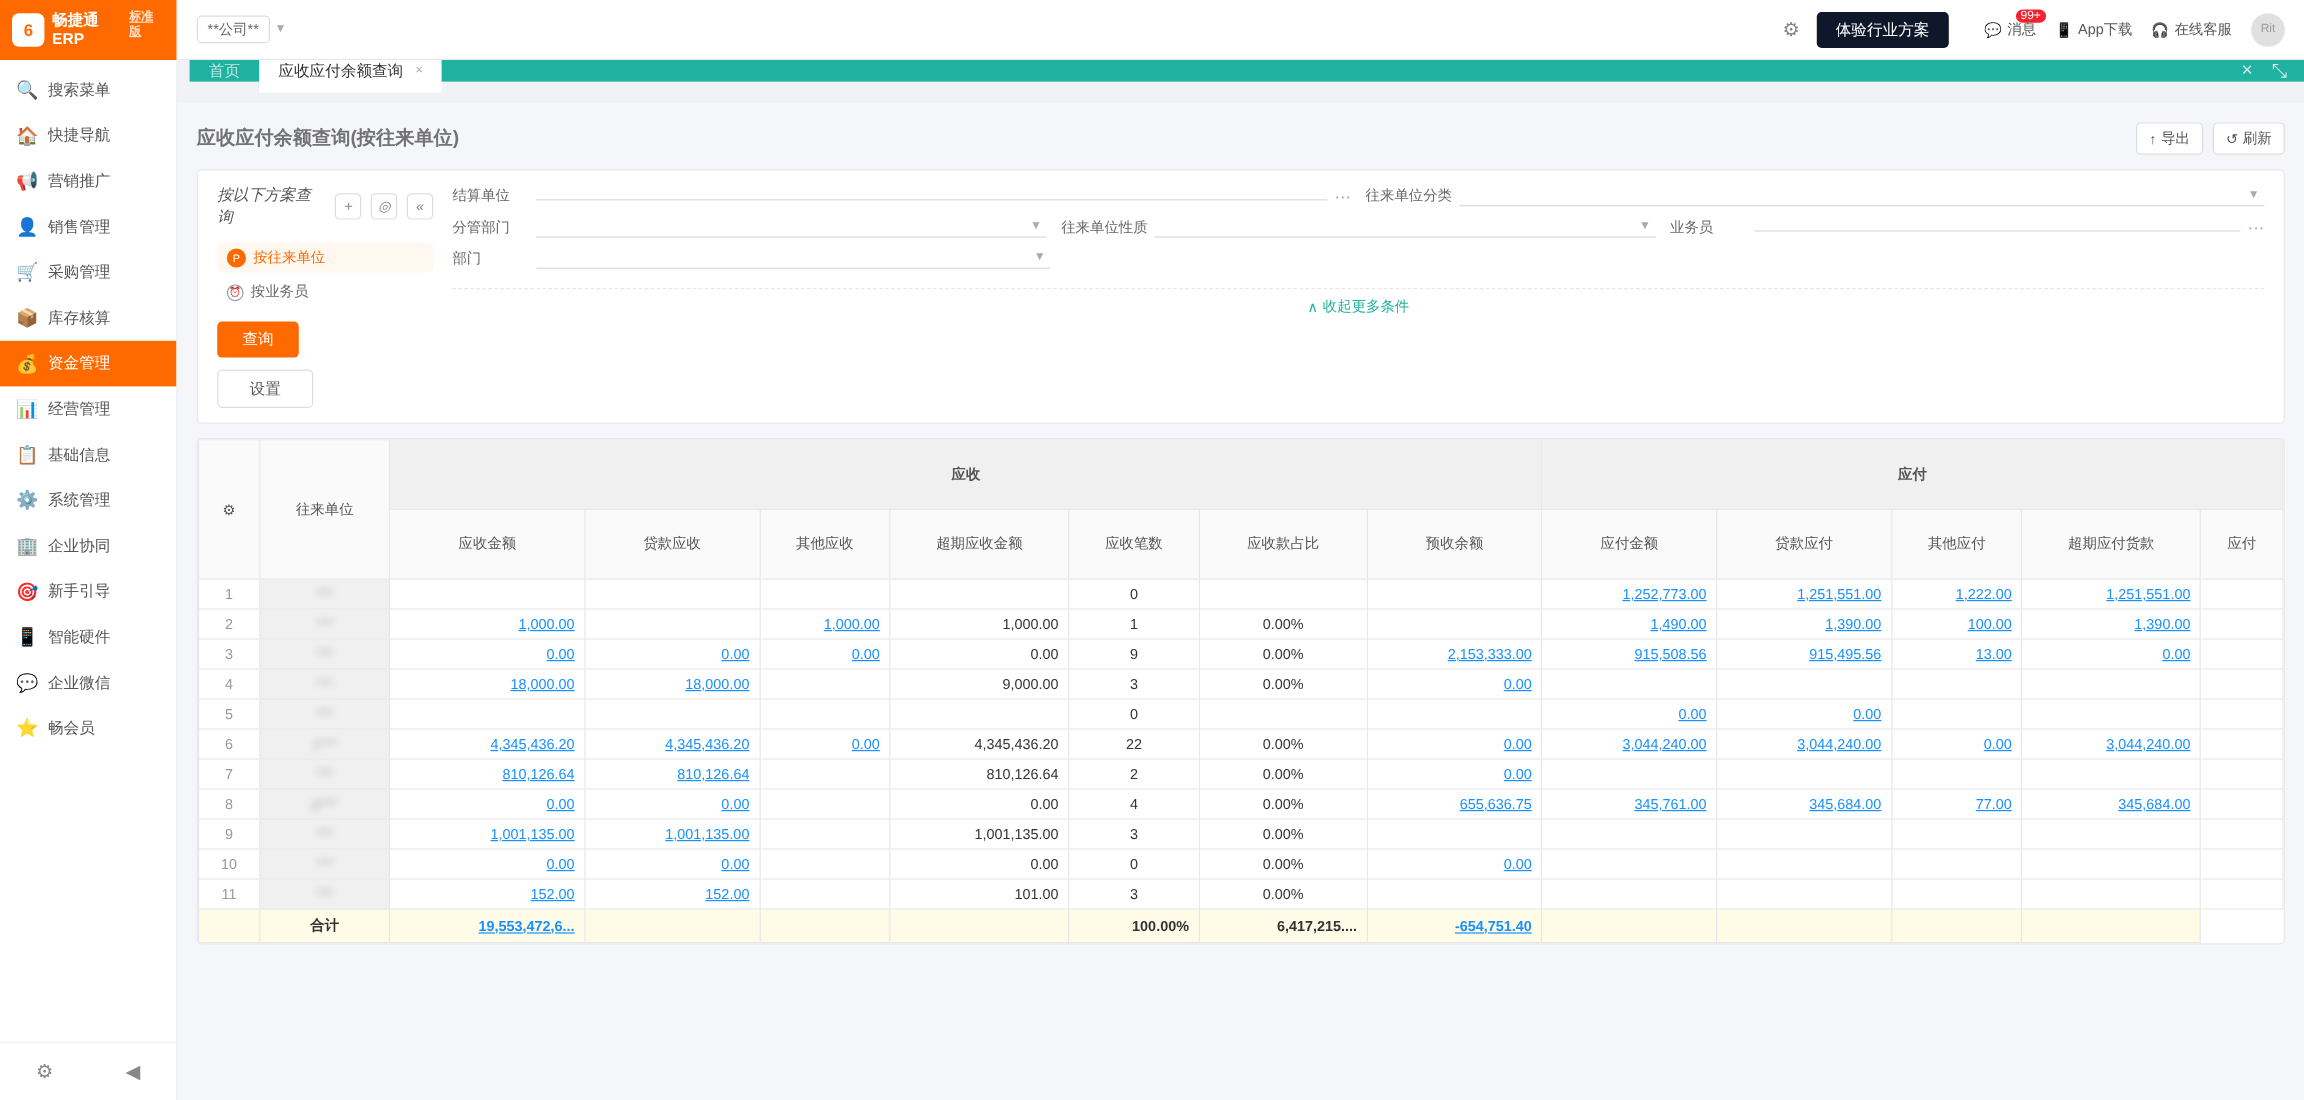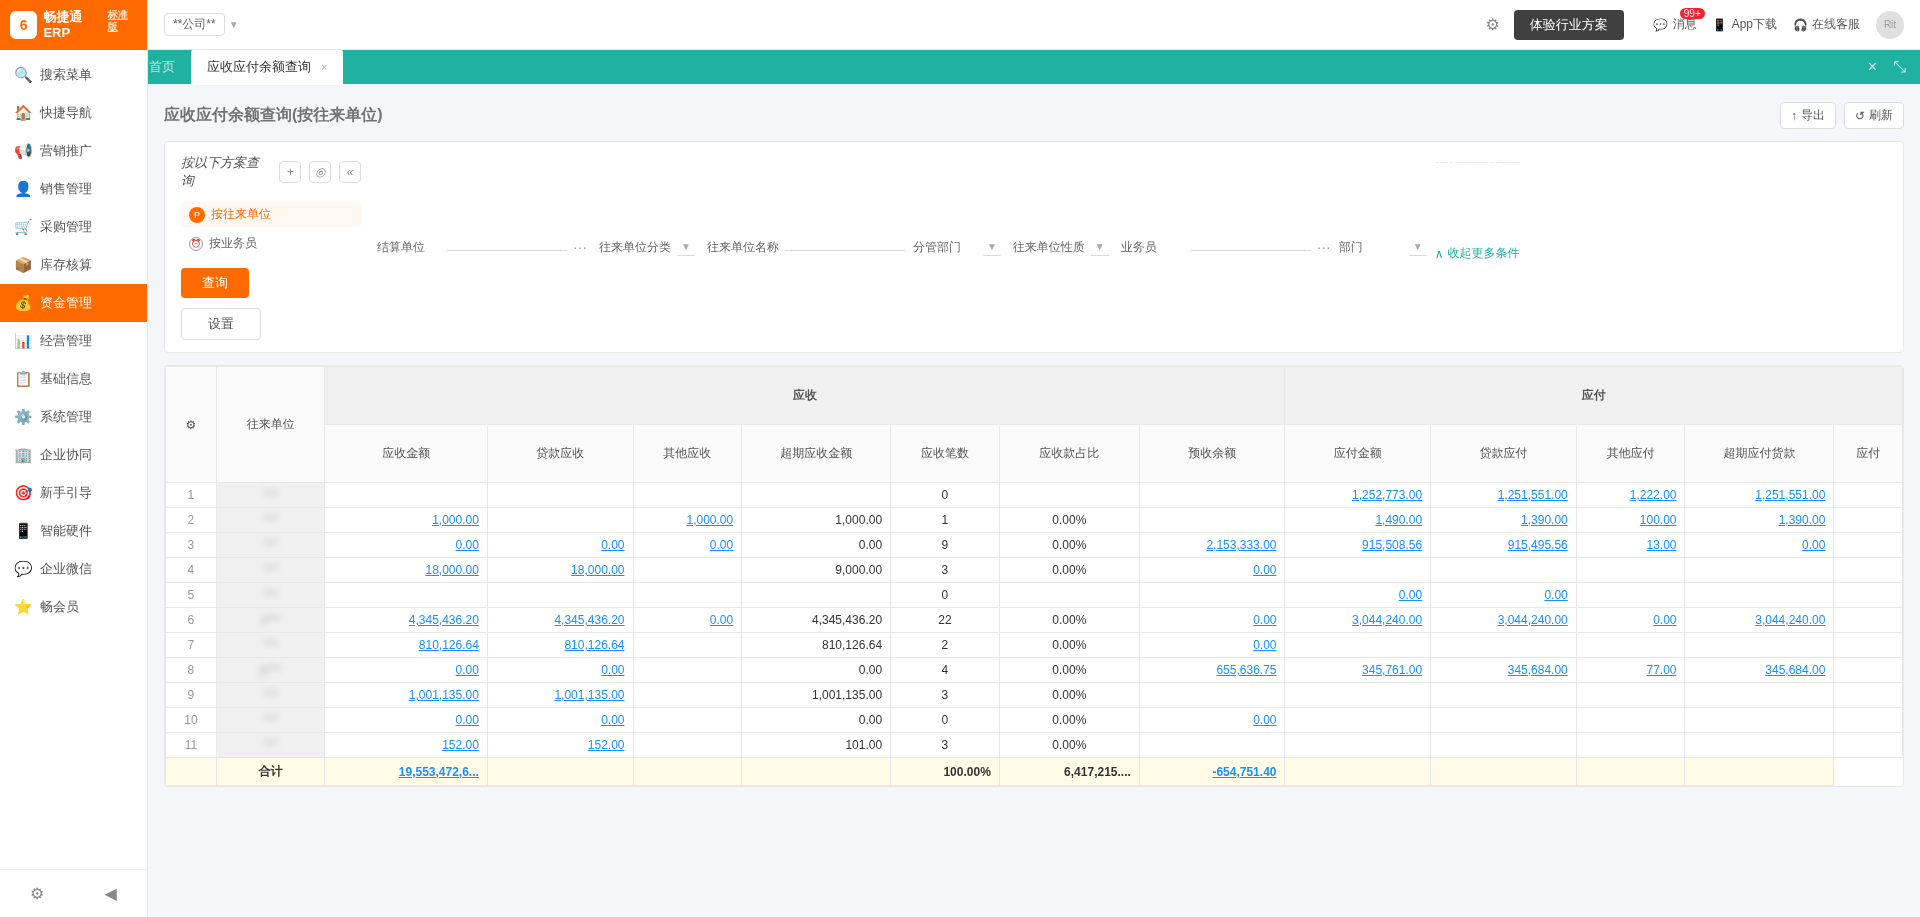--- a/index.html
+++ b/index.html
@@ -40,34 +40,34 @@
       padding: 0 16px; z-index: 99; gap: 10px;
     }
     .topbar-breadcrumb {
       display: flex; align-items: center; gap: 4px; color: #999; font-size: 12px;
       flex: 1; min-width: 0;
     }
     .topbar-company { font-size: 12px; color: #666; border: 1px solid #ddd; border-radius: 4px; padding: 2px 8px; }
     .topbar-chevron { color: #aaa; font-size: 10px; }
     .topbar-gear { color: #888; cursor: pointer; font-size: 16px; padding: 4px; }
     .topbar-cta {
-      background: #404040; color: #fff; border: none; border-radius: 4px;
+      background: #0f172a; color: #fff; border: none; border-radius: 4px;
       padding: 6px 16px; cursor: pointer; font-size: 13px; white-space: nowrap;
     }
     .topbar-right { display: flex; align-items: center; gap: 16px; margin-left: 20px; }
     .topbar-right-item { display: flex; align-items: center; gap: 4px; color: #555; cursor: pointer; font-size: 12px; position: relative; }
     .badge-red {
       background: #f5222d; color: #fff; border-radius: 8px; font-size: 10px;
       padding: 0 4px; min-width: 16px; text-align: center; position: absolute; top: -8px; right: -8px;
     }
     .topbar-avatar { width: 28px; height: 28px; border-radius: 50%; background: #ddd; }
 
     
     .tabbar {
-      position: fixed; left: 133px; top: 50px; right: 0; height: 34px;
+      position: fixed; left: 158px; top: 50px; right: 0; height: 18px;
       background: #20b2a0; display: flex; align-items: center; z-index: 98;
     }
     .tab {
       height: 36px; display: flex; align-items: center; padding: 0 16px; cursor: pointer;
       color: rgba(255,255,255,0.7); font-size: 13px; gap: 6px; white-space: nowrap;
     }
     .tab.active { background: #fff; color: #333; border-radius: 4px 4px 0 0; }
     .tab-close { font-size: 11px; color: #aaa; margin-left: 4px; }
     .tabbar-controls { margin-left: auto; display: flex; align-items: center; gap: 8px; padding-right: 10px; }
     .tabbar-ctrl-btn { color: rgba(255,255,255,0.8); cursor: pointer; font-size: 16px; padding: 0 4px; }
@@ -101,21 +101,21 @@
       display: flex; align-items: center; gap: 6px; padding: 4px 8px; color: #ff6a00;
       background: #fff8f0; border-radius: 4px; cursor: pointer; margin-bottom: 4px;
     }
     .filter-scheme-item .dot { width: 8px; height: 8px; border-radius: 50%; background: #ff6a00; }
     .filter-scheme-item2 {
       display: flex; align-items: center; gap: 6px; padding: 4px 8px; color: #666;
       cursor: pointer; margin-bottom: 4px;
     }
     .filter-scheme-item2 .dot2 { width: 8px; height: 8px; border-radius: 50%; border: 1px solid #999; }
 
-    .filter-rows { display: flex; flex-direction: row; gap: 8px; flex: 1; margin-left: 16px; }
+    .filter-rows { display: flex; flex-direction: column; gap: 8px; flex: 1; margin-left: 16px; }
     .filter-row { display: flex; align-items: center; gap: 12px; }
     .filter-field { display: flex; align-items: center; gap: 6px; flex: 1; }
     .filter-field-label { color: #666; font-size: 12px; white-space: nowrap; min-width: 64px; }
     .filter-input {
       flex: 1; border: none; border-bottom: 1px solid #d9d9d9; padding: 3px 4px;
       font-size: 12px; color: #333; outline: none; background: transparent;
     }
     .filter-select {
       flex: 1; border: none; border-bottom: 1px solid #d9d9d9; padding: 3px 4px;
       font-size: 12px; color: #333; outline: none; background: transparent;
@@ -332,24 +332,20 @@
               <span class="filter-field-label">结算单位</span>
               <div class="filter-input" style="border-bottom:1px solid #d9d9d9;min-width:120px;padding:3px 4px;"></div>
               <span class="filter-dots">···</span>
             </div>
             <div class="filter-field">
               <span class="filter-field-label">往来单位分类</span>
               <div class="filter-select">
                 <span></span>
                 <span class="chevron-down">▼</span>
               </div>
-            </div>
-            <div class="filter-field">
-              <span class="filter-field-label">往来单位名称</span>
-              <div class="filter-input" style="min-width:120px;"></div>
             </div>
           </div>
 
           <div class="filter-row">
             <div class="filter-field">
               <span class="filter-field-label">分管部门</span>
               <div class="filter-select">
                 <span></span>
                 <span class="chevron-down">▼</span>
               </div>

